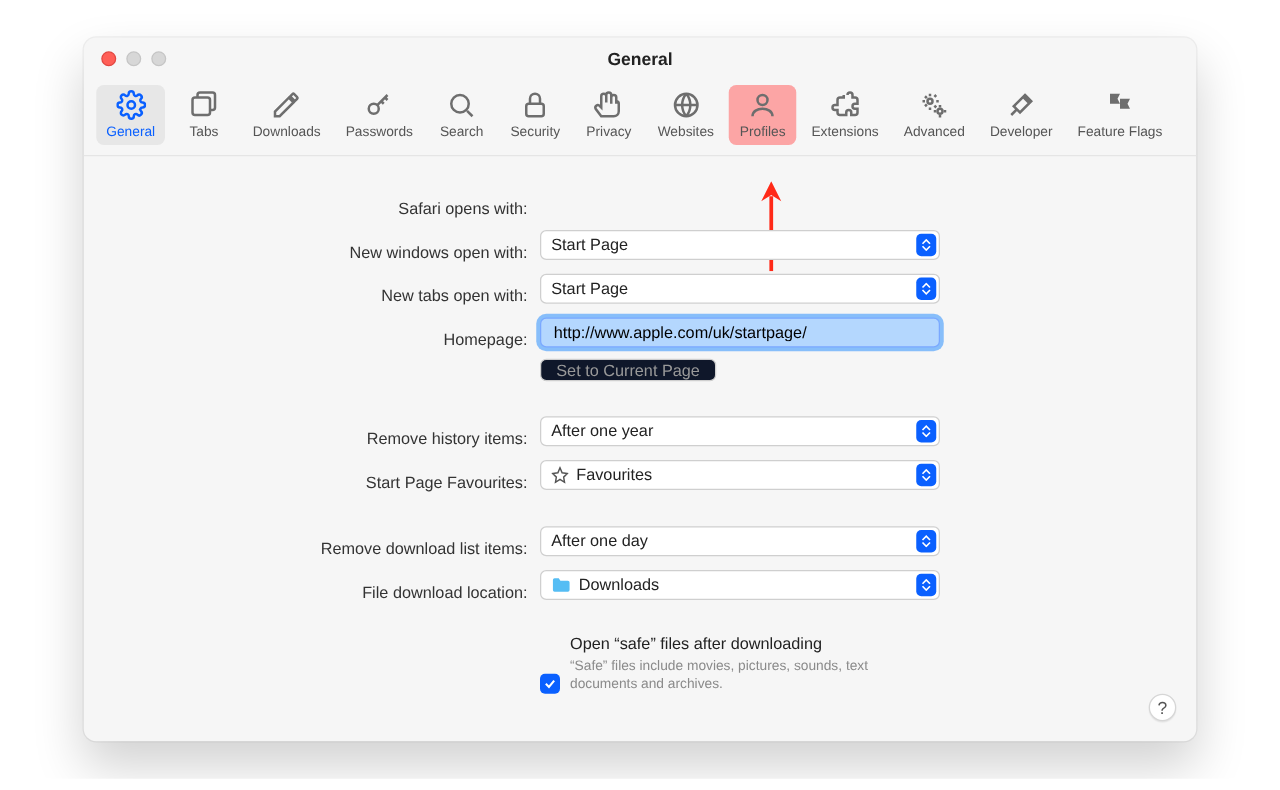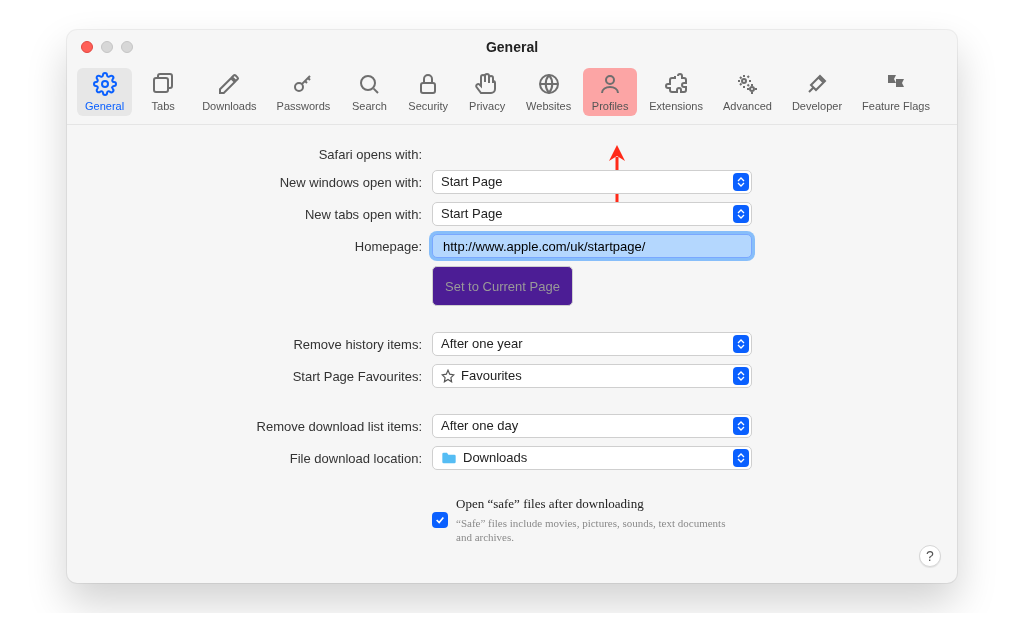--- a/index.html
+++ b/index.html
@@ -67,20 +67,21 @@
   .row {
     display: flex;
     align-items: center;
     margin-bottom: 8px;
   }
   .row .label {
     width: 240px;
     text-align: right;
     padding-right: 10px;
     color: #333;
+    margin-top: 12px;
   }
   .control { flex: 1; position: relative; }
   .select, .textinput {
     width: 320px;
     height: 24px;
     background: #fff;
     border: 1px solid #cfcfcf;
     border-radius: 5px;
     padding: 0 26px 0 8px;
     line-height: 22px;
@@ -107,32 +108,32 @@
     box-shadow: 0 0 0 3px rgba(0,122,255,.45);
     border-color: #7aa8ff;
     background: #b4d7fe;
     padding-right: 8px;
   }
   .textinput input {
     border: none; outline: none; width: 100%; font-size: 13px;
     background: transparent;
   }
   .btn {
-    height: 40px;
+    height: 18px;
     padding: 0 12px;
-    background: #4c1d95;
+    background: #0f172a;
     border: 1px solid #cfcfcf;
     border-radius: 5px;
     color: #999;
     font-size: 13px;
     display: inline-flex;
     align-items: center;
   }
   .gap { height: 18px; }
-  .check-row { display: flex; align-items: center; gap: 8px; font-family: Liberation Serif, serif; }
+  .check-row { display: flex; align-items: flex-end; gap: 8px; }
   .checkbox {
     width: 16px; height: 16px; border-radius: 4px;
     background: #0a60ff; display: flex; align-items: center; justify-content: center;
     flex-shrink: 0;
   }
   .checkbox svg { width: 10px; height: 10px; color: #fff; }
   .helptext { color: #8a8a8a; font-size: 11px; margin-top: 4px; line-height: 1.3; max-width: 270px; }
   .helpbtn {
     position: absolute;
     right: 16px; bottom: 16px;

